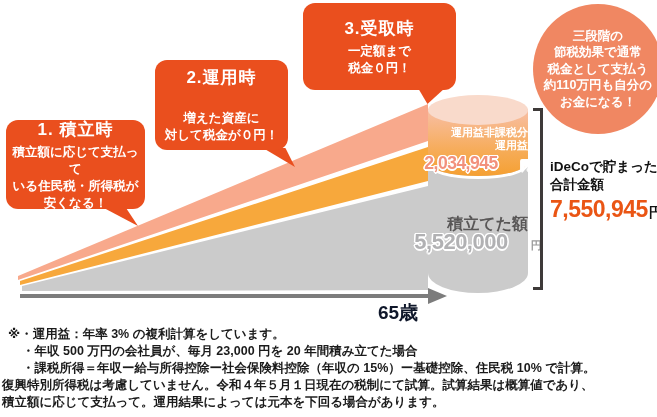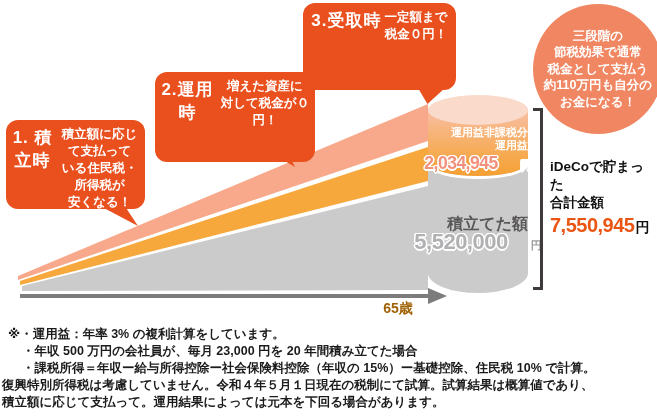--- a/index.html
+++ b/index.html
@@ -5,33 +5,33 @@
   * { margin:0; padding:0; box-sizing:border-box; }
   body { font-family:"Liberation Sans","DejaVu Sans",sans-serif; background:#fff; }
   .stage { position:relative; width:657px; height:417px; background:#fff; overflow:hidden; }
   .pre { white-space:pre-line; }
 
   
   .chart-svg { position:absolute; left:0; top:0; z-index:1; }
 
   
   .bubble { position:absolute; z-index:6; background:#EA4F1E; border-radius:12px;
-            color:#fff; text-align:center; display:flex; flex-direction:row;
+            color:#fff; text-align:center; display:flex; flex-direction:column;
             justify-content:center; gap:3px; padding:6px 4px; }
   .bubble-title { font-size:17px; font-weight:bold; letter-spacing:1px; }
   .bubble-body { font-size:12.5px; font-weight:bold; line-height:17px; }
   .tail { position:absolute; z-index:5; background:#EA4F1E; }
   .tail-1 { left:102px; top:207px; width:36px; height:19px;
             clip-path:polygon(0 0, 65% 0, 100% 100%); }
   .tail-2 { left:263px; top:148px; width:32px; height:19px;
             clip-path:polygon(0 0, 70% 0, 100% 100%); }
   .tail-3 { left:418px; top:88px; width:27px; height:16px; z-index:7;
             clip-path:polygon(0 0, 100% 0, 35% 100%); }
   .b1 { left:6px;  top:120px; width:139px; height:89px; }
-  .b2 { left:155px; top:72px; width:160px; height:90px; }
+  .b2 { left:155px; top:60px; width:133px; height:90px;justify-content:space-between; }
   .b3 { left:303px; top:3px;  width:153px; height:87px; }
 
   
   .badge { position:absolute; z-index:6; left:533px; top:4px; width:130px; height:130px;
            border-radius:50%; background:#F08762; color:#fff; display:flex;
            align-items:center; justify-content:center; text-align:center;
            font-size:12.5px; font-weight:bold; line-height:16.5px; }
 
   
   .cyl { position:absolute; z-index:3; left:428px; top:95px; width:100px; height:200px; }
@@ -55,26 +55,26 @@
   .principal-amount { top:134px; }
   .principal-amount .num { font-size:22px; font-weight:bold; color:#B1B1B3; letter-spacing:-0.5px; }
   .principal-amount .unit { font-size:11px; font-weight:bold; color:#9B9B9B; }
 
   
   .bracket { position:absolute; z-index:4; left:533px; top:108px; width:10px; height:182px;
              border:3px solid #3E3A39; border-left:none; }
   .total { position:absolute; z-index:4; left:550px; top:158px; }
   .total-label { font-size:13.5px; font-weight:bold; color:#111; line-height:18px; }
   .total-amount { display:flex; align-items:baseline; margin-top:2px; }
-  .total-amount .num { font-size:20px; font-weight:bold; color:#EA5514; letter-spacing:-0.5px; }
+  .total-amount .num { font-size:23px; font-weight:bold; color:#EA5514; letter-spacing:-0.5px; }
   .total-amount .unit { font-size:14px; font-weight:bold; color:#111; margin-left:1px; }
 
   
   .axis-label { position:absolute; z-index:2; left:358px; top:300px; width:80px;
-                text-align:center; font-size:14px; font-weight:bold; color:#a16207; }
+                text-align:center; font-size:19px; font-weight:bold; color:#0f172a; }
 
   
   .footnotes { position:absolute; z-index:2; left:2px; top:326px; width:655px;
                font-size:12.5px; font-weight:bold; color:#1b1b1b; line-height:17px; }
   .fn-1 { padding-left:6px; }
   .fn-2, .fn-3 { padding-left:20px; }
 </style>
 </head>
 <body>
 

